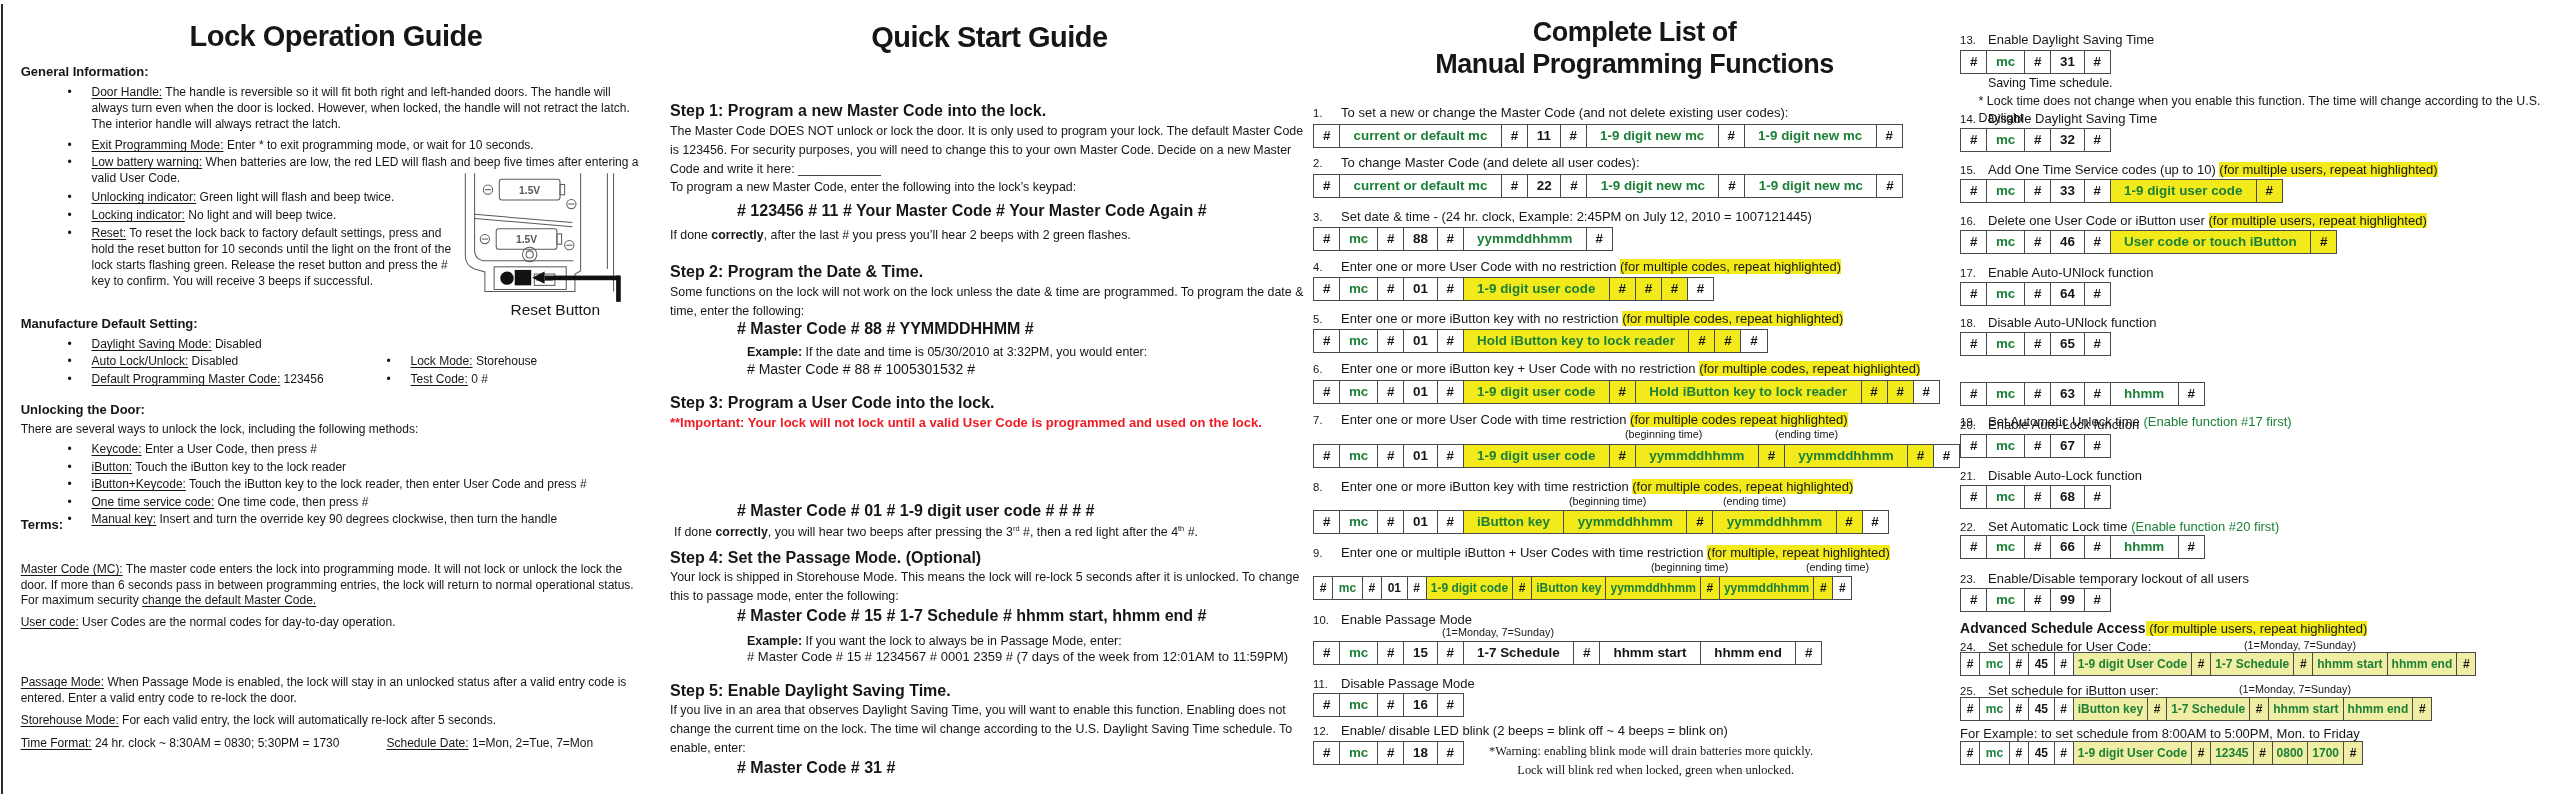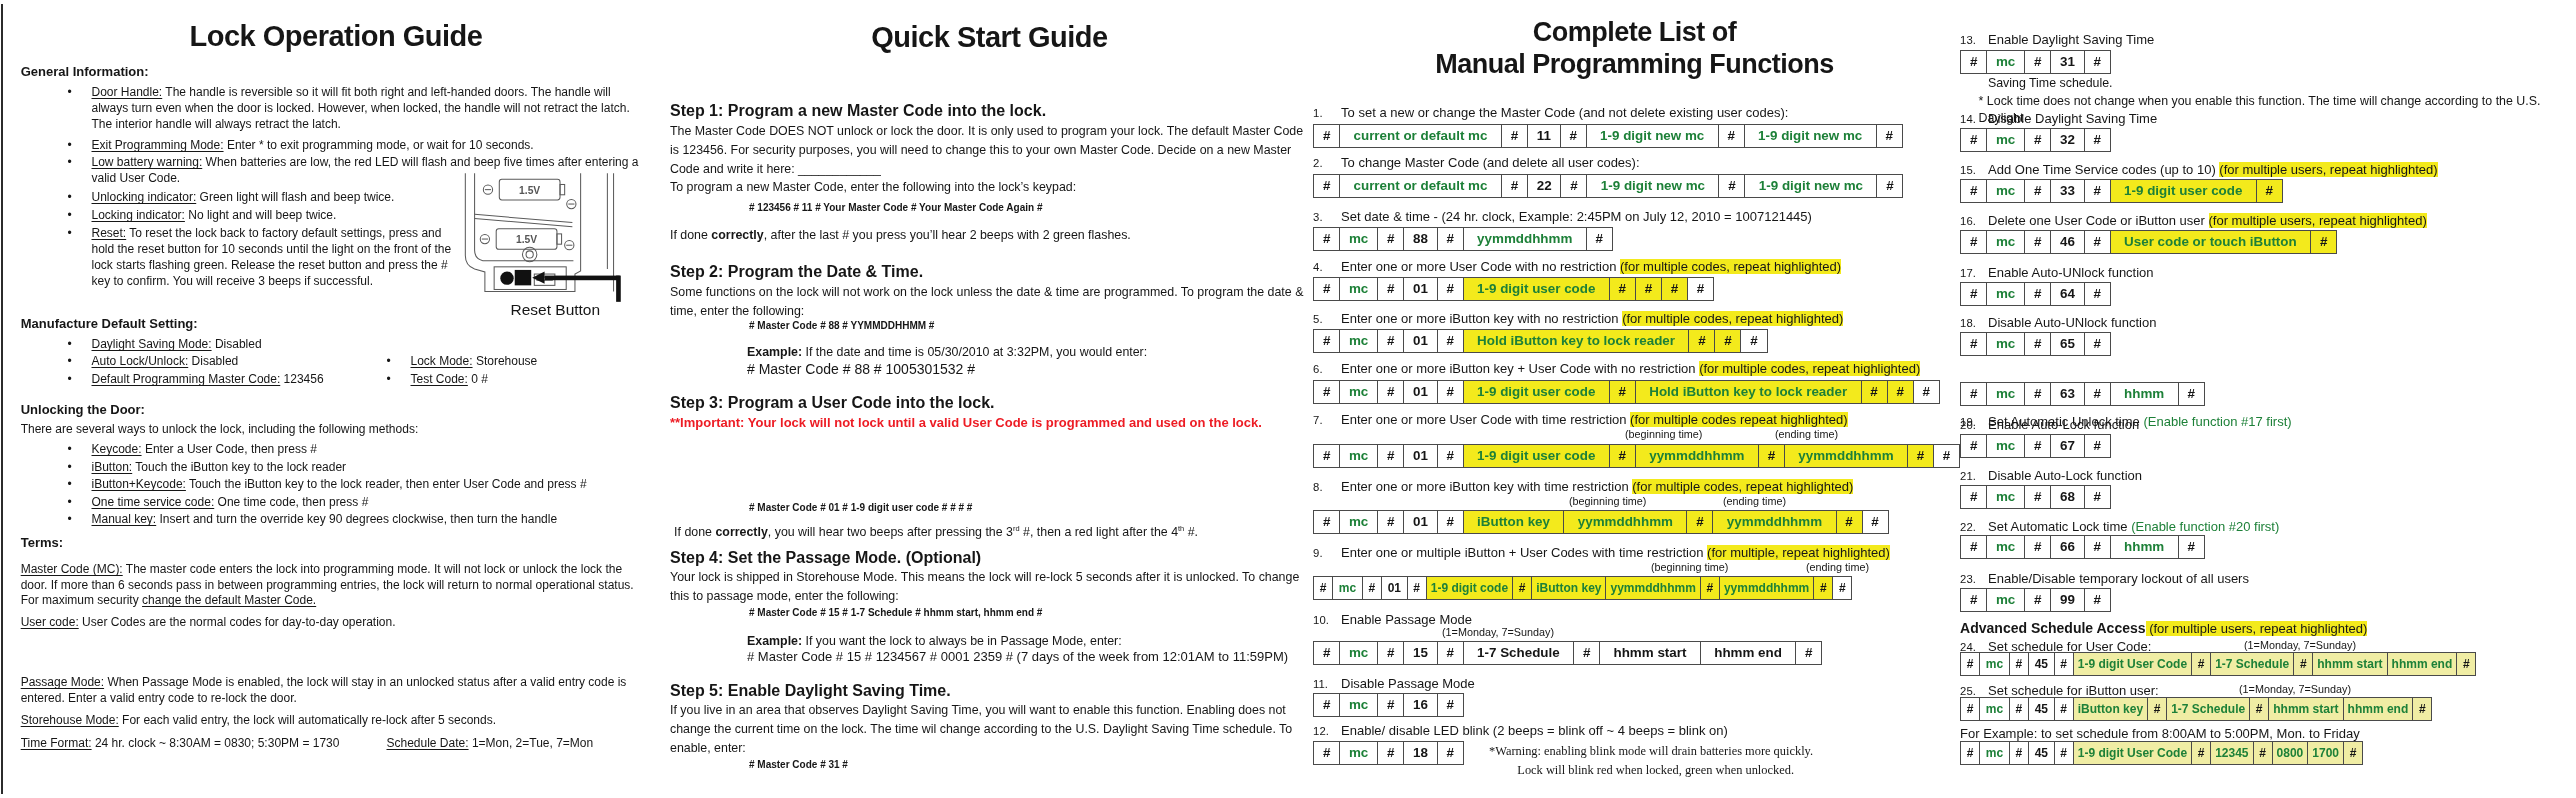--- a/index.html
+++ b/index.html
@@ -15,21 +15,21 @@
   .red{color:#ed1c24;font-weight:bold;}
   .grn{color:#1d8038;}
   
   .bl{position:absolute;display:flex;left:52px;font-size:12px;line-height:16px;}
   .dot{width:24px;flex:0 0 24px;font-size:12px;}
   .mb-r{left:371px;}
   .tp{position:absolute;left:5.2px;font-size:12px;line-height:15.5px;width:626px;}
   .cap{position:absolute;font-size:15.5px;}
   
   .p{position:absolute;font-size:12.4px;line-height:19px;width:636px;}
-  .code{position:absolute;left:79px;font-size:10px;font-weight:bold;white-space:nowrap;}
+  .code{position:absolute;left:67px;font-size:16px;font-weight:bold;white-space:nowrap;}
   .coden{position:absolute;left:77px;font-size:14px;font-weight:normal;white-space:nowrap;}
   
   .kp{display:inline-flex;align-items:stretch;border:1.5px solid #4a4a4a;background:#fff;}
   .c{display:flex;align-items:center;justify-content:center;font-weight:bold;font-size:13.4px;
      height:21.6px;padding:0 13.4px;border-left:1.3px solid #4a4a4a;white-space:nowrap;}
   .c:first-child{border-left:none;}
   .c.sm{padding:0 8.8px;}
   .g{color:#1d8038;}
   .y{background:#f3ea1c;}
   .l{background:#f0eda4;}
@@ -155,21 +155,21 @@
     </div>
     <div class="bl" style="top:494px;width:577px;">
       <span class="dot">•</span>
       <div><span class="u">One time service code:</span><span> One time code, then press #</span></div>
     </div>
     <div class="bl" style="top:511px;width:577px;">
       <span class="dot">•</span>
       <div><span class="u">Manual key:</span><span> Insert and turn the override key 90 degrees clockwise, then turn the handle</span></div>
     </div>
 
-    <div class="h1" style="top:535px;left:5.2px;">Terms:</div>
+    <div class="h1" style="top:517px;left:5.2px;">Terms:</div>
     <div class="tp" style="top:562px;">
       <span class="u">Master Code (MC):</span><span> The master code enters the lock into programming mode. It will not lock or unlock the lock the door. If more than 6 seconds pass in between programming entries, the lock will return to normal operational status. For maximum security </span><span class="u">change the default Master Code.</span>
     </div>
     <div class="tp" style="top:615px;">
       <span class="u">User code:</span><span> User Codes are the normal codes for day-to-day operation.</span>
     </div>
     <div class="tp" style="top:675px;">
       <span class="u">Passage Mode:</span><span> When Passage Mode is enabled, the lock will stay in an unlocked status after a valid entry code is entered. Enter a valid entry code to re-lock the door.</span>
     </div>
     <div class="tp" style="top:713px;">

